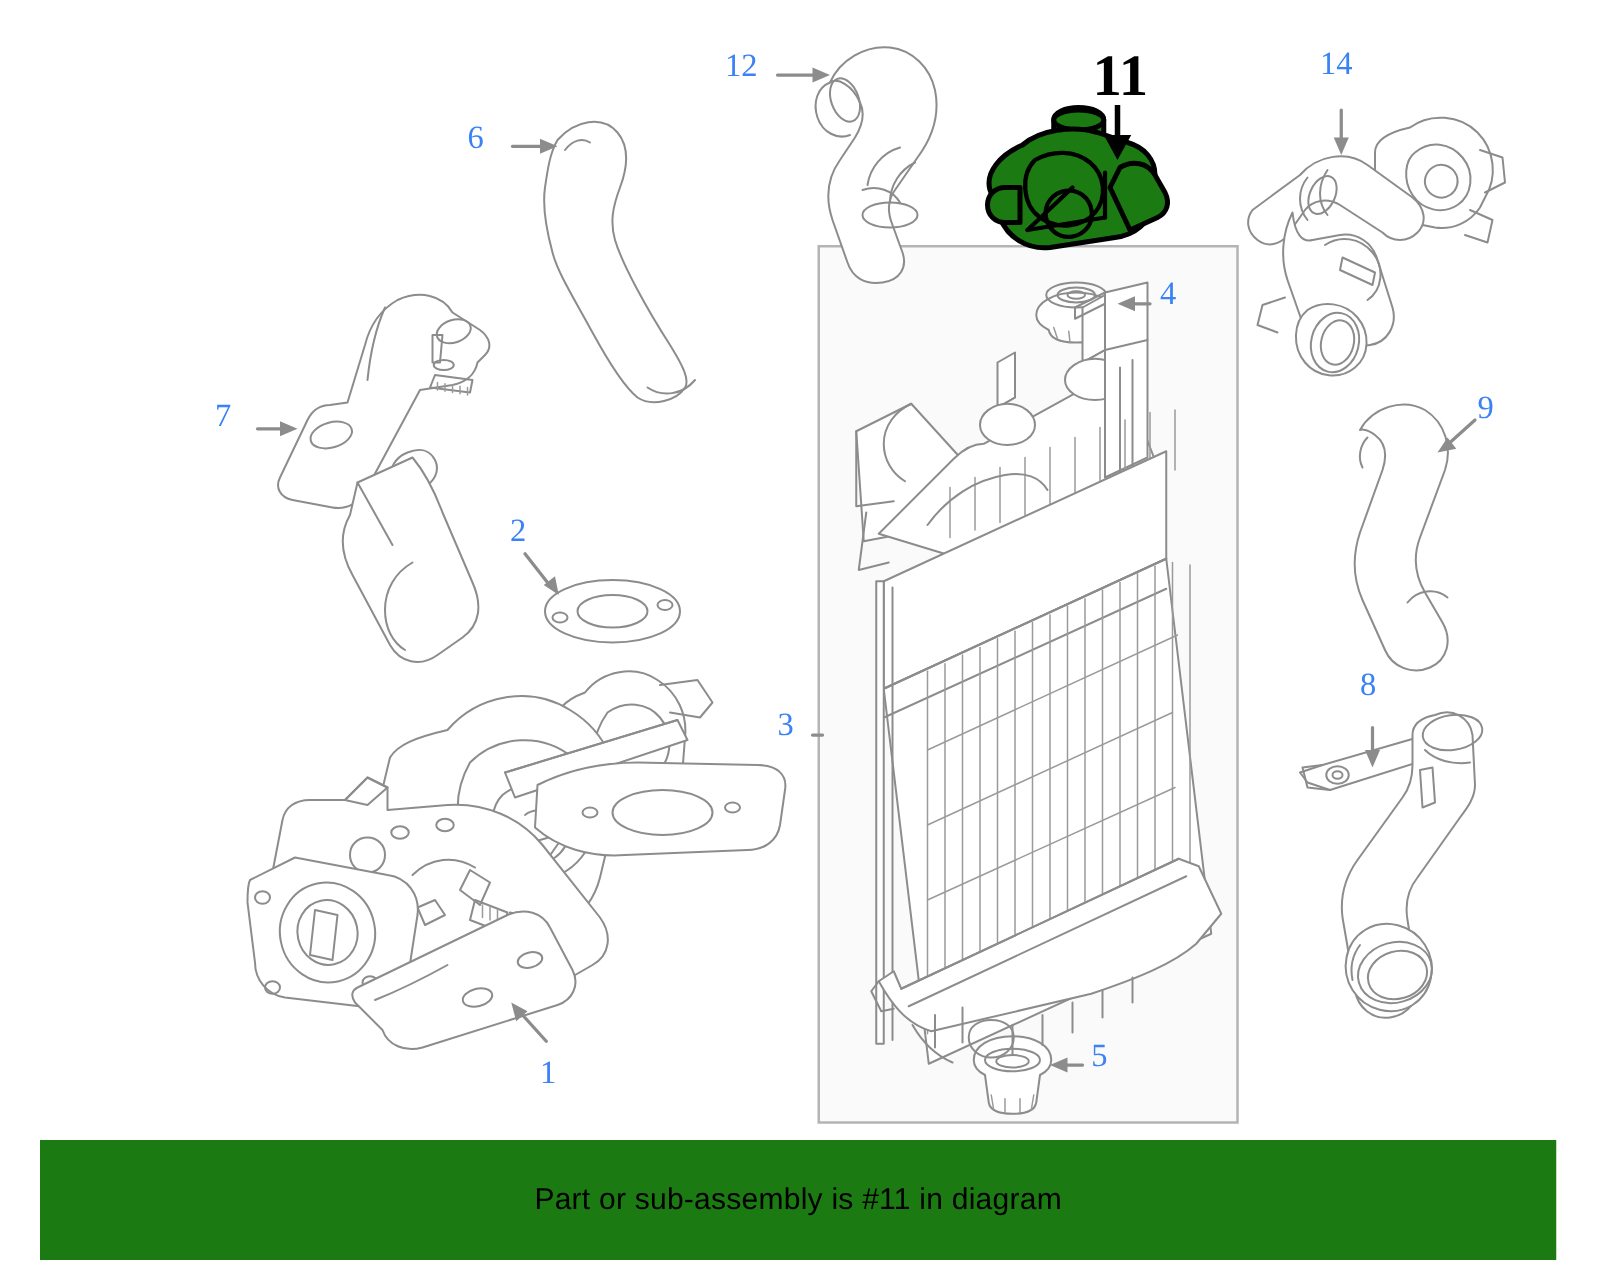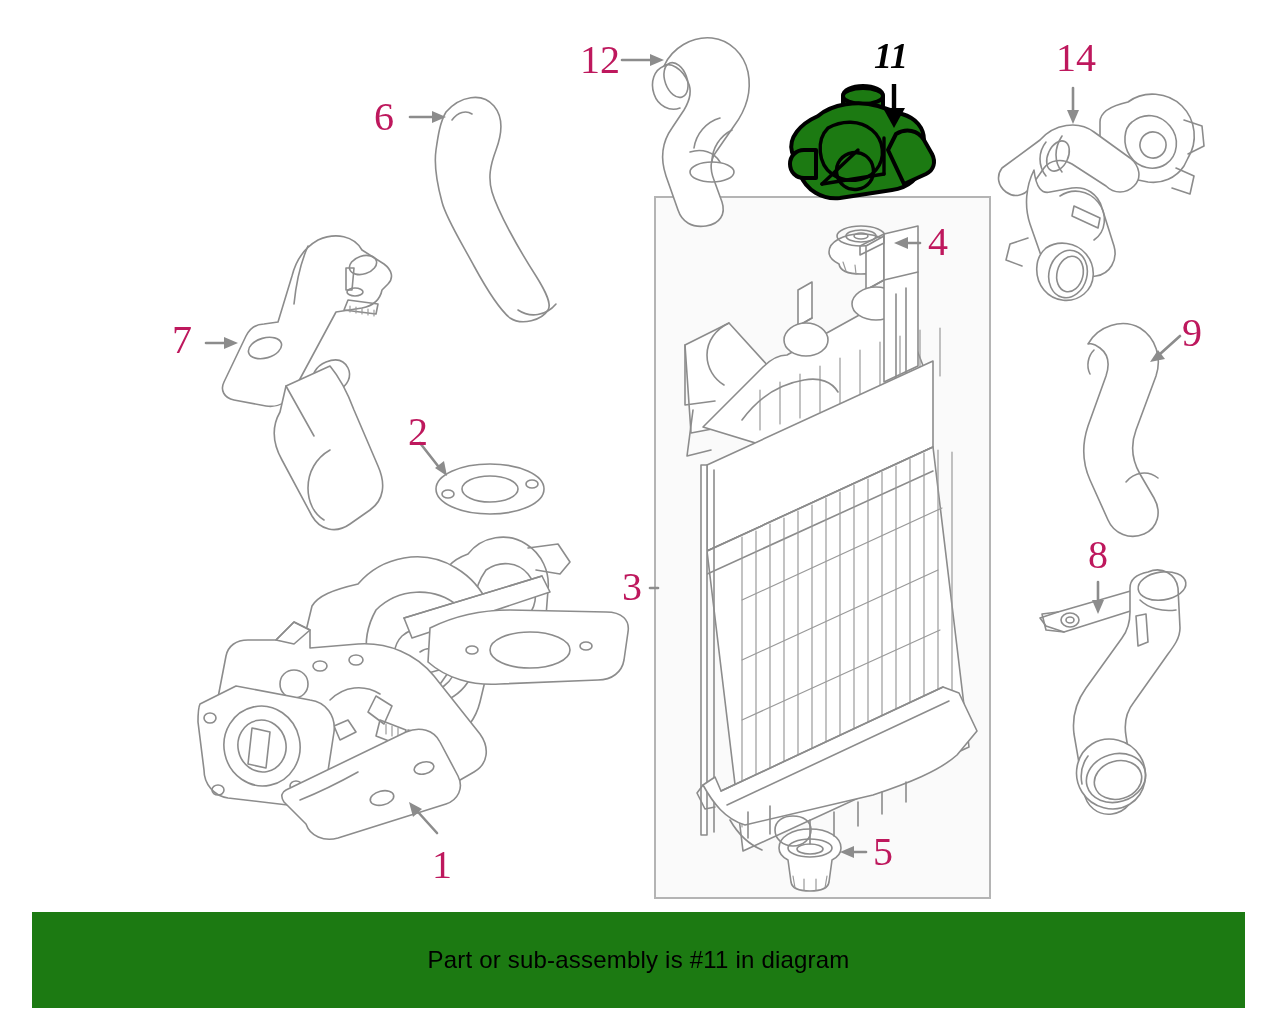--- a/index.html
+++ b/index.html
@@ -2,28 +2,28 @@
 <html><head>
 <meta charset="utf-8">
 <title>Parts Diagram</title>
 <style>
   html,body{margin:0;padding:0;background:#ffffff;}
   body{width:1280px;height:1024px;font-family:"Liberation Sans",sans-serif;overflow:hidden;}
   #stage{position:relative;width:1280px;height:1024px;background:#ffffff;}
   #artboard{position:absolute;left:0;top:0;width:1280px;height:1024px;}
   .callout{
     position:absolute;
-    color:#be185d;
+    color:#3b82f6;
     font-family:"Liberation Serif",serif;
-    font-size:40px;
+    font-size:26px;
     line-height:1;
     user-select:none;
     white-space:nowrap;
   }
-  .callout.hl{color:#000000;font-weight:bold;font-size:36px;font-style:italic;}
+  .callout.hl{color:#000000;font-weight:bold;font-size:47px;}
   #banner{
     position:absolute;
     left:32px;top:912px;width:1213px;height:96px;
     background:#1c7a12;
     display:flex;flex-direction:column;
     align-items:center;justify-content:center;
     box-sizing:border-box;
   }
   #banner .bline{
     color:#000000;

